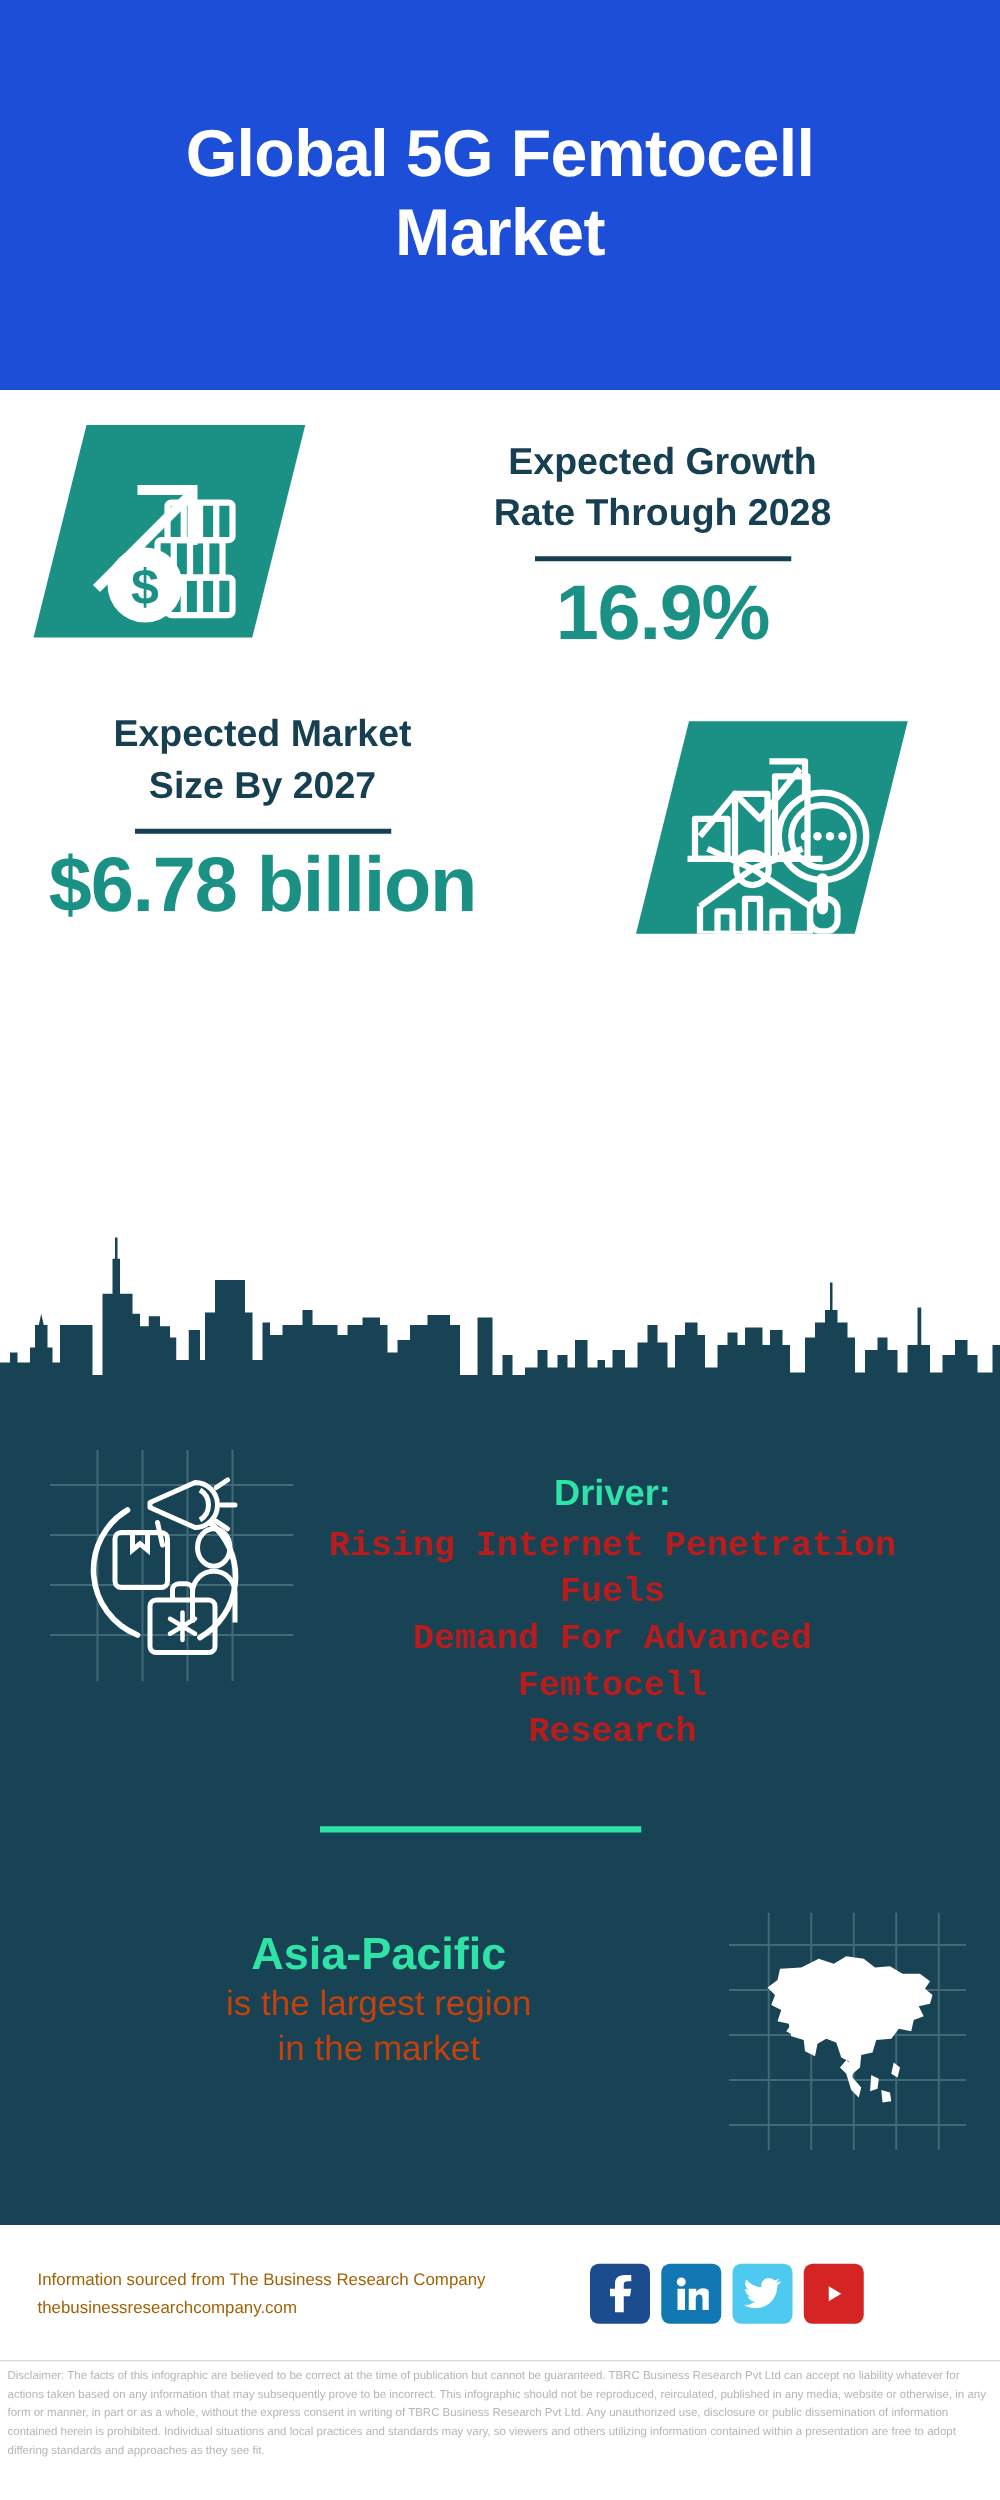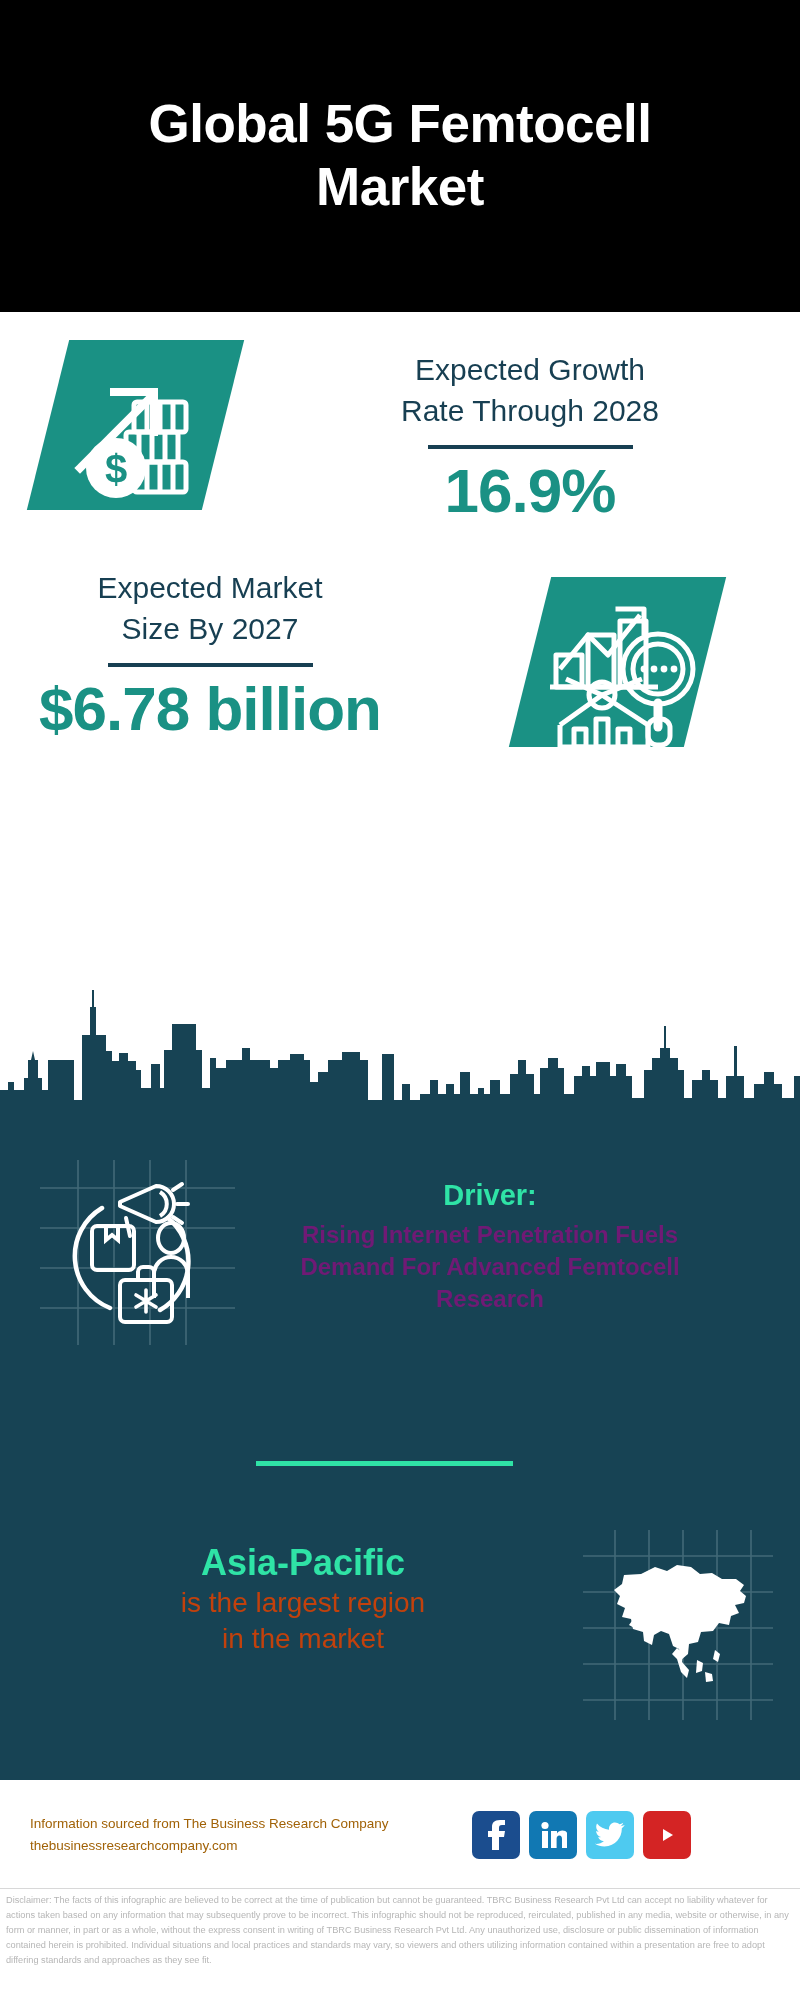--- a/index.html
+++ b/index.html
@@ -7,21 +7,21 @@
   body {
     font-family: "Liberation Sans", sans-serif;
     background:#ffffff;
     position:relative;
     overflow:hidden;
   }
 
   
   .header{
     width:800px; height:312px;
-    background:#000000;
+    background:#1d4ed8;
     display:flex; align-items:center; justify-content:center;
     padding:0 60px;
   }
   .header h1{
     color:#ffffff;
     font-size:53px;
     line-height:1.18;
     font-weight:bold;
     text-align:center;
     letter-spacing:-0.5px;
@@ -36,21 +36,21 @@
     position:absolute;
     background:#1a9184;
     transform:skewX(-14deg);
   }
   .para svg{ transform:skewX(14deg); display:block; }
 
   .stat-text{ position:absolute; text-align:center; }
   .stat-label{
     color:#173f52;
     font-size:30px;
-    font-weight:normal;
+    font-weight:bold;
     line-height:1.35;
   }
   .rule{
     height:4px; background:#173f52; margin:14px auto 8px; width:205px;
   }
   .stat-value{
     color:#1a9184;
     font-size:62px;
     font-weight:bold;
     line-height:1.1;
@@ -72,21 +72,21 @@
   .driver-block{
     position:absolute; top:1160px; left:0; width:800px;
     display:flex; align-items:flex-start;
   }
   .icon-grid-box{ position:relative; width:195px; height:185px; margin-left:40px; }
   .driver-copy{ width:470px; margin-left:20px; text-align:center; padding-top:18px;}
   .driver-title{
     color:#2fe3a6; font-size:29px; font-weight:bold; line-height:1.2; margin-bottom:6px;
   }
   .driver-text{
-    color:#701a75; font-size:24px; font-weight:bold; line-height:1.33;
+    color:#b91c1c; font-size:28px; font-weight:bold; line-height:1.33;font-family:Liberation Mono, monospace;
   }
 
   .green-divider{
     position:absolute; top:1461px; left:256px;
     width:257px; height:5px; background:#2fe3a6;
   }
 
   .region-block{
     position:absolute; top:1530px; left:0; width:800px;
     display:flex; align-items:flex-start;margin-left:23px;

